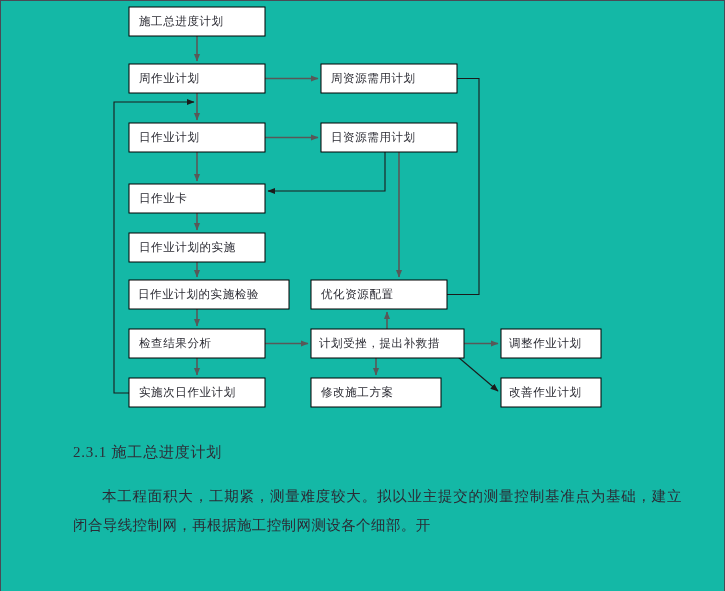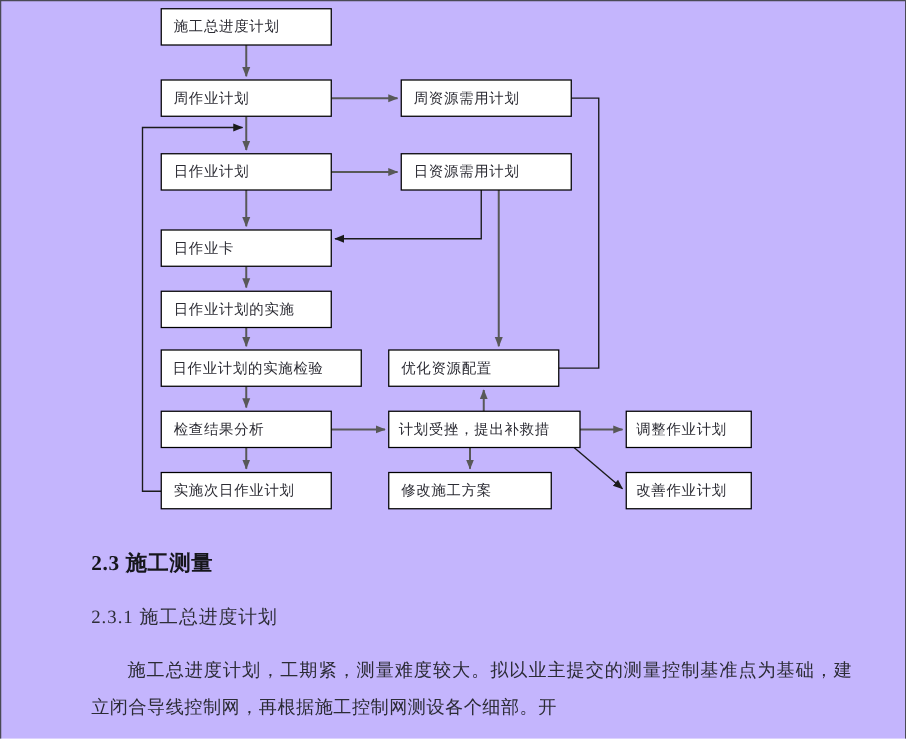--- a/index.html
+++ b/index.html
@@ -9,21 +9,21 @@
     background: #ffffff;
   }
   body {
     font-family: "Liberation Serif", "DejaVu Serif", serif;
     color: #1a1a1a;
   }
   #page {
     position: relative;
     width: 725px;
     height: 591px;
-    background: #c4b5fd;
+    background: #14b8a6;
     overflow: hidden;
     box-sizing: border-box;
     border-left: 1px solid #4a4a55;
     border-right: 1px solid #4a4a55;
     border-top: 1px solid #4a4a55;
   }
   #flow-wrap {
     position: absolute;
     left: 0;
     top: 0;
@@ -207,18 +207,17 @@
         </g>
         <g>
           <rect class="node-box" x="500" y="377" width="100" height="29"></rect>
           <text class="node-label" x="508" y="392.5">改善作业计划</text>
         </g>
       </g>
     </svg>
   </div>
 
   <div id="doc-body">
-    <h2 class="heading-2">2.3 施工测量</h2>
     <h3 class="heading-3">2.3.1 施工总进度计划</h3>
-    <p class="para">施工总进度计划，工期紧，测量难度较大。拟以业主提交的测量控制基准点为基础，建立闭合导线控制网，再根据施工控制网测设各个细部。开</p>
+    <p class="para">本工程面积大，工期紧，测量难度较大。拟以业主提交的测量控制基准点为基础，建立闭合导线控制网，再根据施工控制网测设各个细部。开</p>
   </div>
 
 </div>
 
 </body></html>

